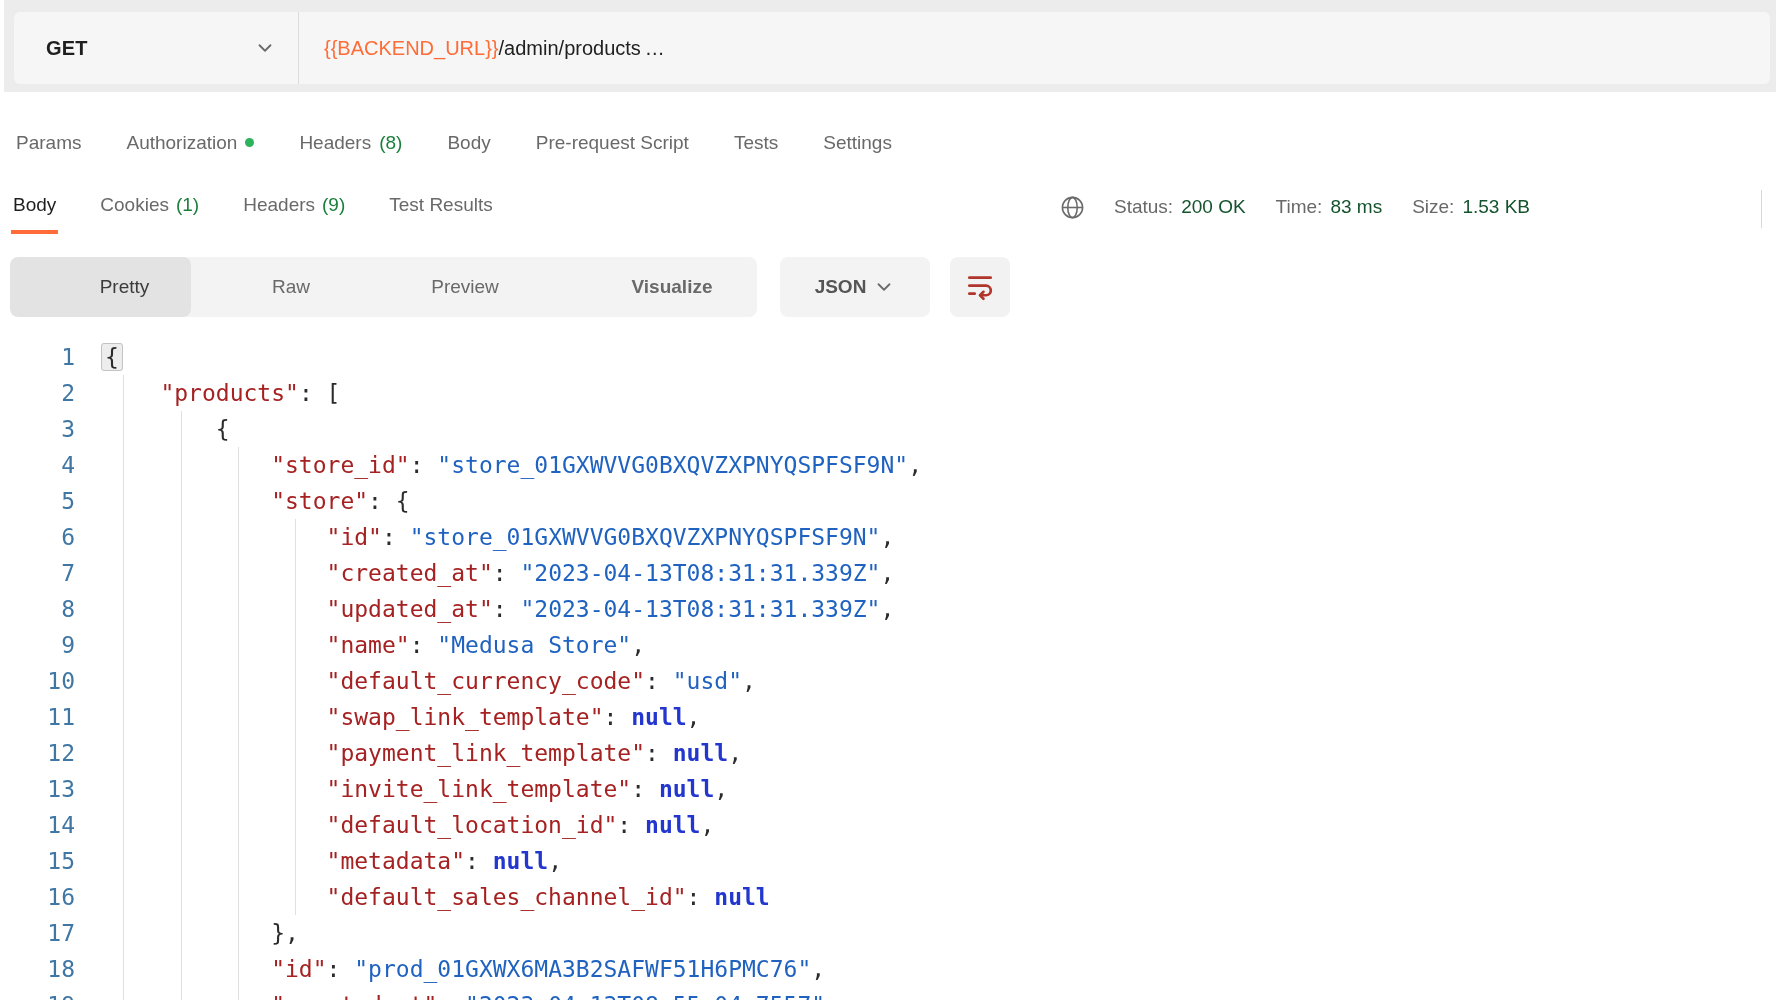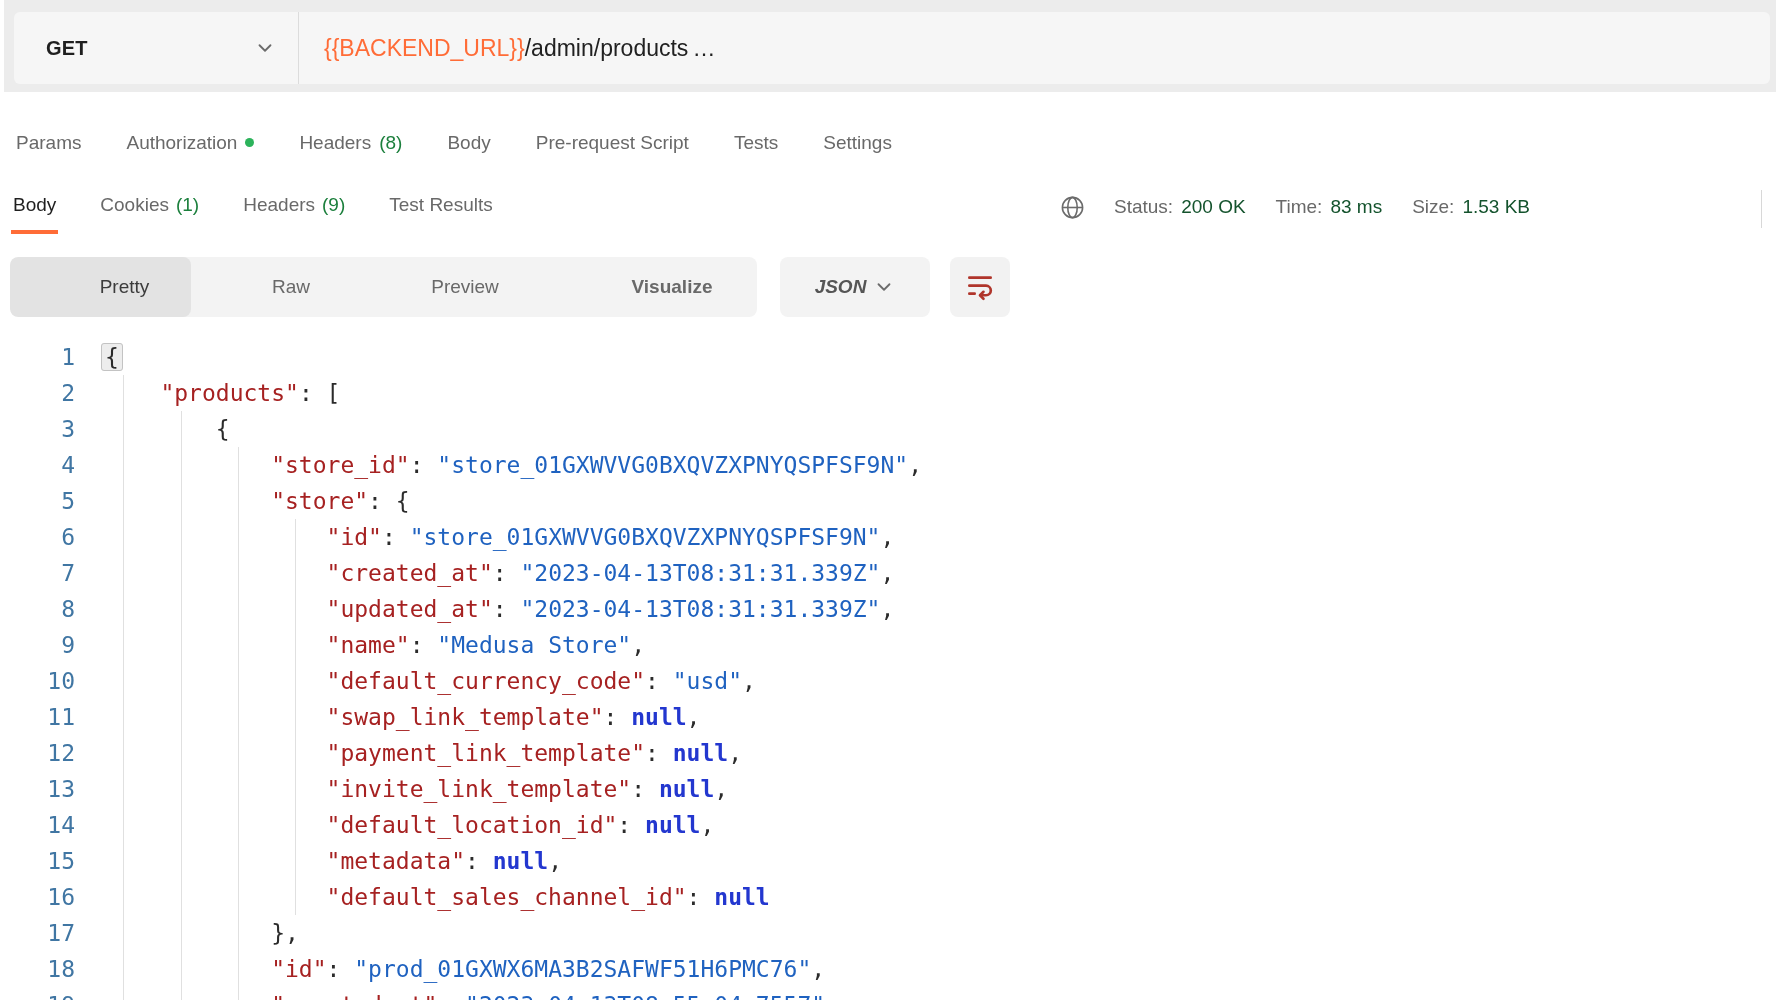--- a/index.html
+++ b/index.html
@@ -6,21 +6,21 @@
   .app{position:relative;width:1776px;height:1000px;overflow:hidden;background:#fff;
        font-family:"Liberation Sans",sans-serif;color:#212121;}
 
   
   .topbar{position:absolute;left:4px;top:0;width:1776px;height:92px;background:#ececec;text-decoration:underline;}
   .url-control{position:absolute;left:10px;top:12px;width:1756px;height:72px;
                background:#f6f6f6;border-radius:6px;display:flex;align-items:stretch;overflow:hidden;}
   .method-select{width:230px;display:flex;align-items:center;justify-content:space-between;
                  padding:0 22px 0 32px;border-right:1px solid #dcdcdc;cursor:pointer;}
   .method-label{font-size:20px;font-weight:700;color:#1f1f1f;letter-spacing:.2px;}
-  .url-field{flex:1;display:flex;align-items:center;padding-left:25px;font-size:23px;cursor:text;}
+  .url-field{flex:1;display:flex;align-items:center;padding-left:25px;font-size:20px;cursor:text;}
   .url-var{color:#ff6c37;}
   .url-path{color:#212121;}
   .url-ellipsis{color:#212121;margin-left:4px;}
 
   
   .req-tabs{position:absolute;left:0;top:92px;width:1776px;height:102px;background:#fff;
             border-bottom:1px solid #e7e7e7;display:flex;align-items:center;padding-left:16px;
             box-sizing:border-box;gap:45px;}
   .req-tab{font-size:19px;color:#696969;display:flex;align-items:center;gap:8px;cursor:pointer;white-space:nowrap;}
   .count-green{color:#1b7f3c;}
@@ -39,21 +39,21 @@
   .meta-divider{position:absolute;right:14px;top:14px;width:1px;height:38px;background:#d8d8d8;}
 
   
   .resp-toolbar{position:absolute;left:10px;top:257px;height:60px;display:flex;}
   .views{display:flex;background:#f3f3f3;border-radius:8px;height:60px;overflow:hidden;}
   .view-seg{display:flex;align-items:center;justify-content:center;font-size:19px;color:#696969;
             cursor:pointer;padding-left:48px;}
   .view-seg.active{background:#e3e3e3;border-radius:8px;color:#3c3c3c;}
   .seg-0{width:133px;} .seg-1{width:104px;} .seg-2{width:148px;} .seg-3{width:170px;font-weight:bold;}
   .format-pill{margin-left:23px;width:150px;height:60px;background:#f3f3f3;border-radius:8px;
-               display:flex;align-items:center;justify-content:center;gap:7px;cursor:pointer;font-style:italic;}
+               display:flex;align-items:center;justify-content:center;gap:7px;cursor:pointer;}
   .format-label{font-size:19px;font-weight:600;color:#555;}
   .chev{width:22px;height:22px;}
   .wrap-pill{margin-left:20px;width:60px;height:60px;background:#f2f2f2;border-radius:8px;
              display:flex;align-items:center;justify-content:center;cursor:pointer;}
 
   
   .editor{position:absolute;left:0;top:317px;width:1776px;height:683px;background:#fff;
           overflow:hidden;font-family:"DejaVu Sans Mono","Liberation Mono",monospace;
           font-size:23px;padding-top:22px;box-sizing:border-box;}
   .cl{height:36px;line-height:36px;display:flex;white-space:pre;}

